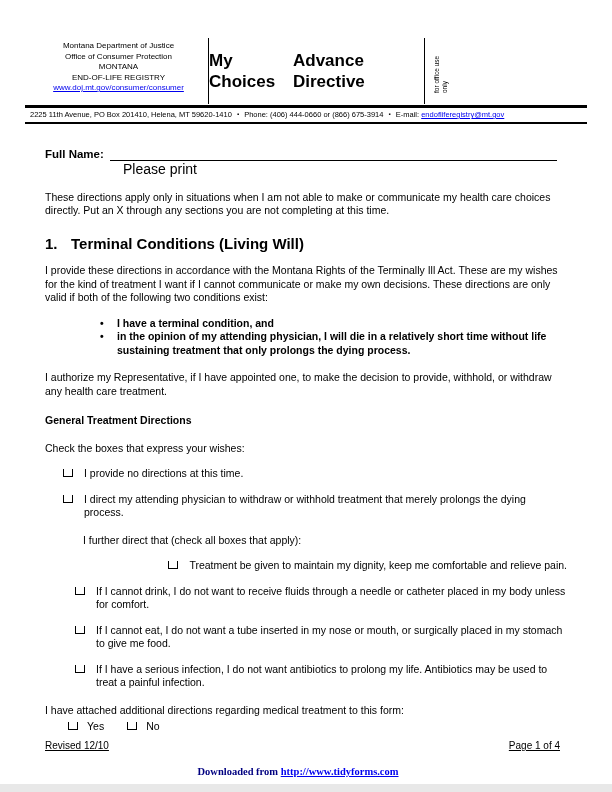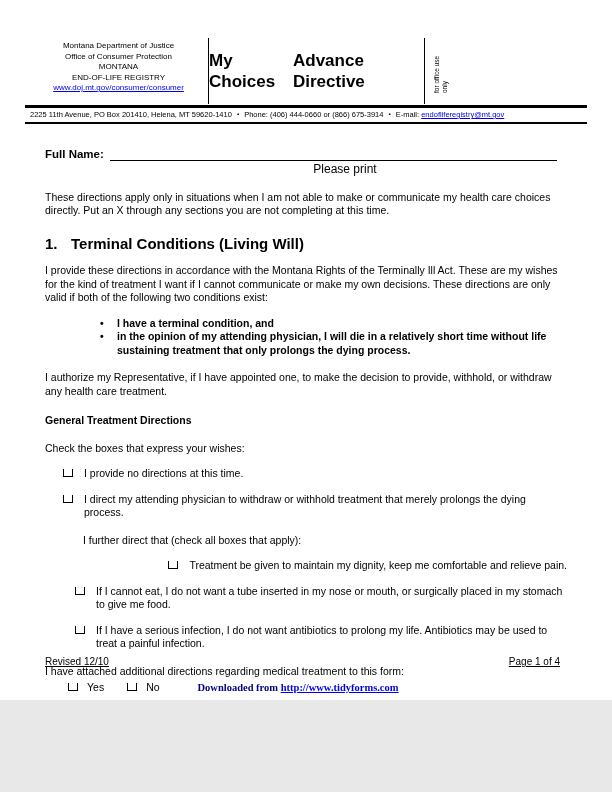--- a/index.html
+++ b/index.html
@@ -1,19 +1,19 @@
 <!DOCTYPE html>
 <html><head>
 <meta charset="utf-8">
 <style>
   * { margin:0; padding:0; box-sizing:border-box; }
   html,body { background:#e8e8e8; }
   .page {
     position:relative;
-    width:612px; height:700px;
+    width:612px; height:784px;
     background:#ffffff;
     font-family:"Liberation Sans", sans-serif;
     color:#000;
     margin:0 auto;
     overflow:hidden;
   }
 
   
   .header {
     display:flex;
@@ -67,21 +67,21 @@
 
   
   .body { margin:24px 45px 0 45px; font-size:10.5px; line-height:13.5px; }
 
   .fullname-row { display:flex; align-items:flex-end; }
   .fullname-label { font-weight:bold; font-size:11.5px; white-space:nowrap; }
   .fullname-line {
     flex:1; margin-left:6px; margin-right:10px;
     border-bottom:1.6px solid #000; height:13px;
   }
-  .please-print { font-size:12px; margin:2px 0 0 78px;text-align:center; }
+  .please-print { font-size:14px; margin:2px 0 0 78px; }
 
   .para { margin-top:14px; }
 
   .sec-heading { margin-top:19px; font-size:15px; font-weight:bold; }
   .sec-heading .sec-num { display:inline-block; width:26px; }
 
   .bullets { margin-top:12px; list-style:none; }
   .bullets li {
     position:relative;
     margin-left:55px; padding-left:17px;
@@ -208,20 +208,24 @@
 
     <div class="further-direct">I further direct that (check all boxes that apply):</div>
 
     <ul class="cb-list">
       <li class="cb-item level2">
         <span class="cb"></span>
         <span class="cb-text">Treatment be given to maintain my dignity, keep me comfortable and relieve pain.</span>
       </li>
       <li class="cb-item level2">
         <span class="cb"></span>
+        <span class="cb-text">If I cannot drink, I do not want to receive fluids through a needle or catheter placed in my body unless for comfort.</span>
+      </li>
+      <li class="cb-item level2">
+        <span class="cb"></span>
         <span class="cb-text">If I cannot eat, I do not want a tube inserted in my nose or mouth, or surgically placed in my stomach to give me food.</span>
       </li>
       <li class="cb-item level2">
         <span class="cb"></span>
         <span class="cb-text">If I have a serious infection, I do not want antibiotics to prolong my life. Antibiotics may be used to treat a painful infection.</span>
       </li>
     </ul>
 
     <p class="para">I have attached additional directions regarding medical treatment to this form:</p>
 

